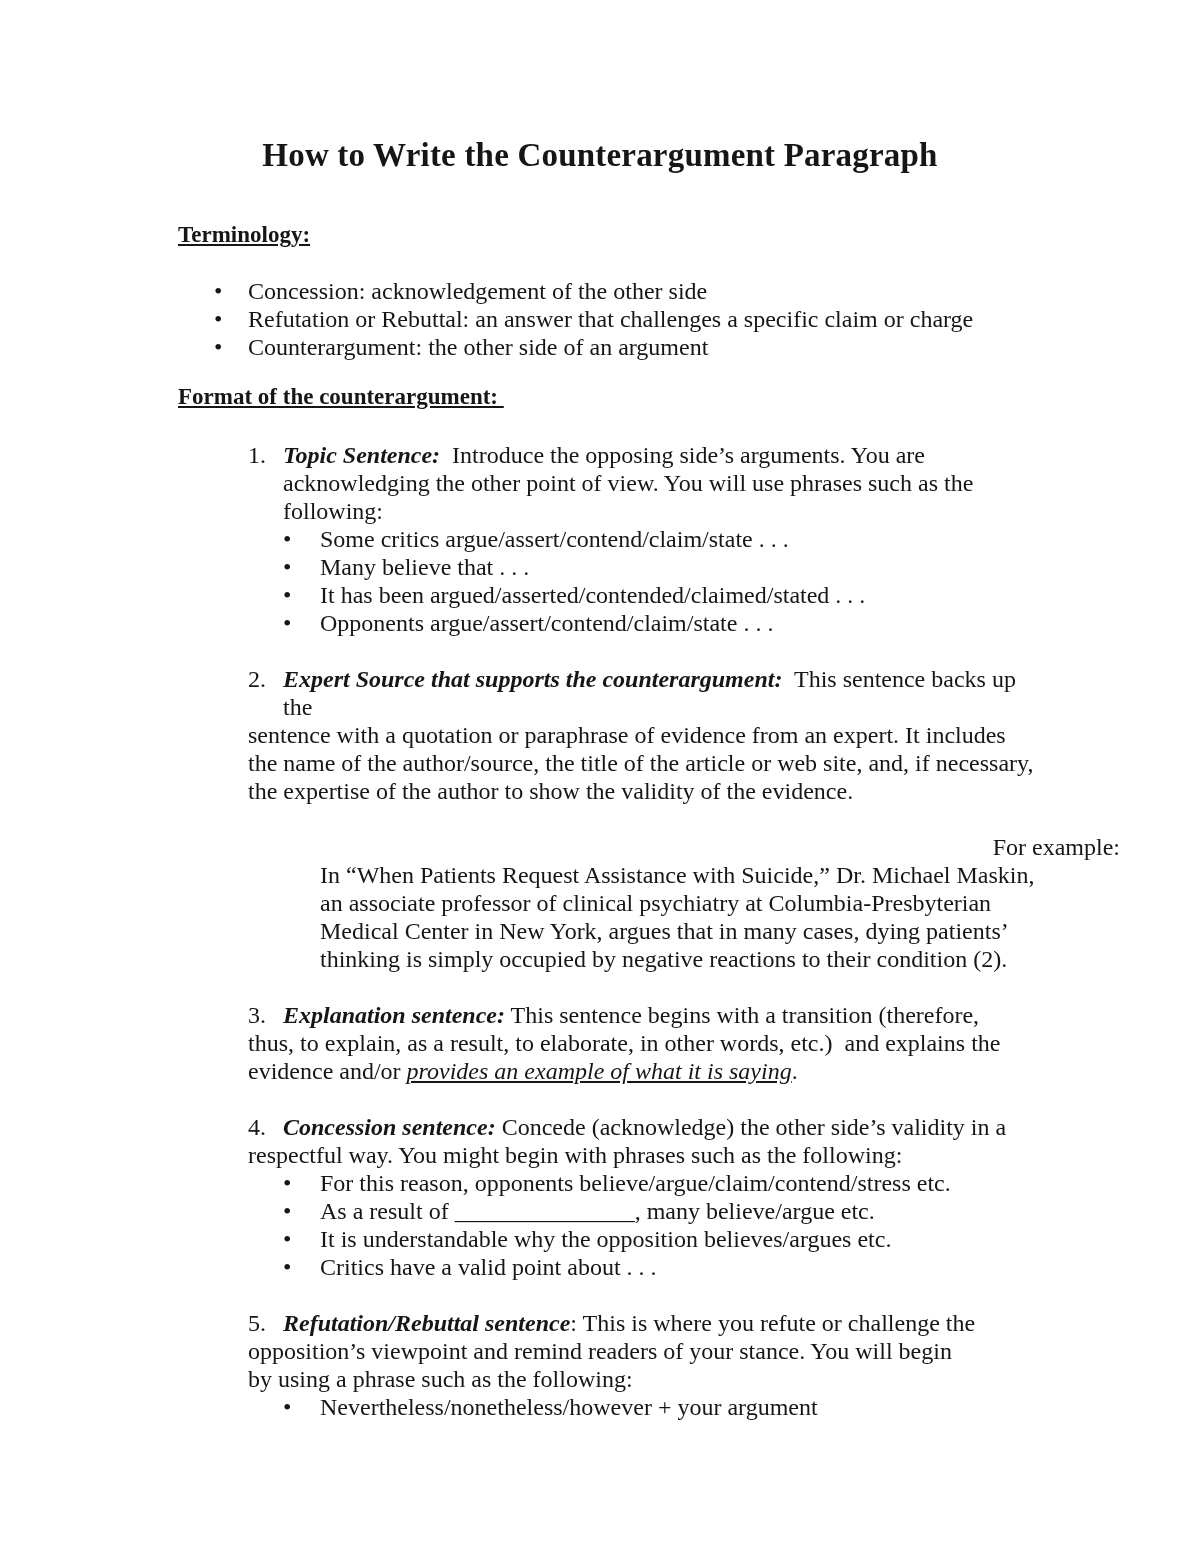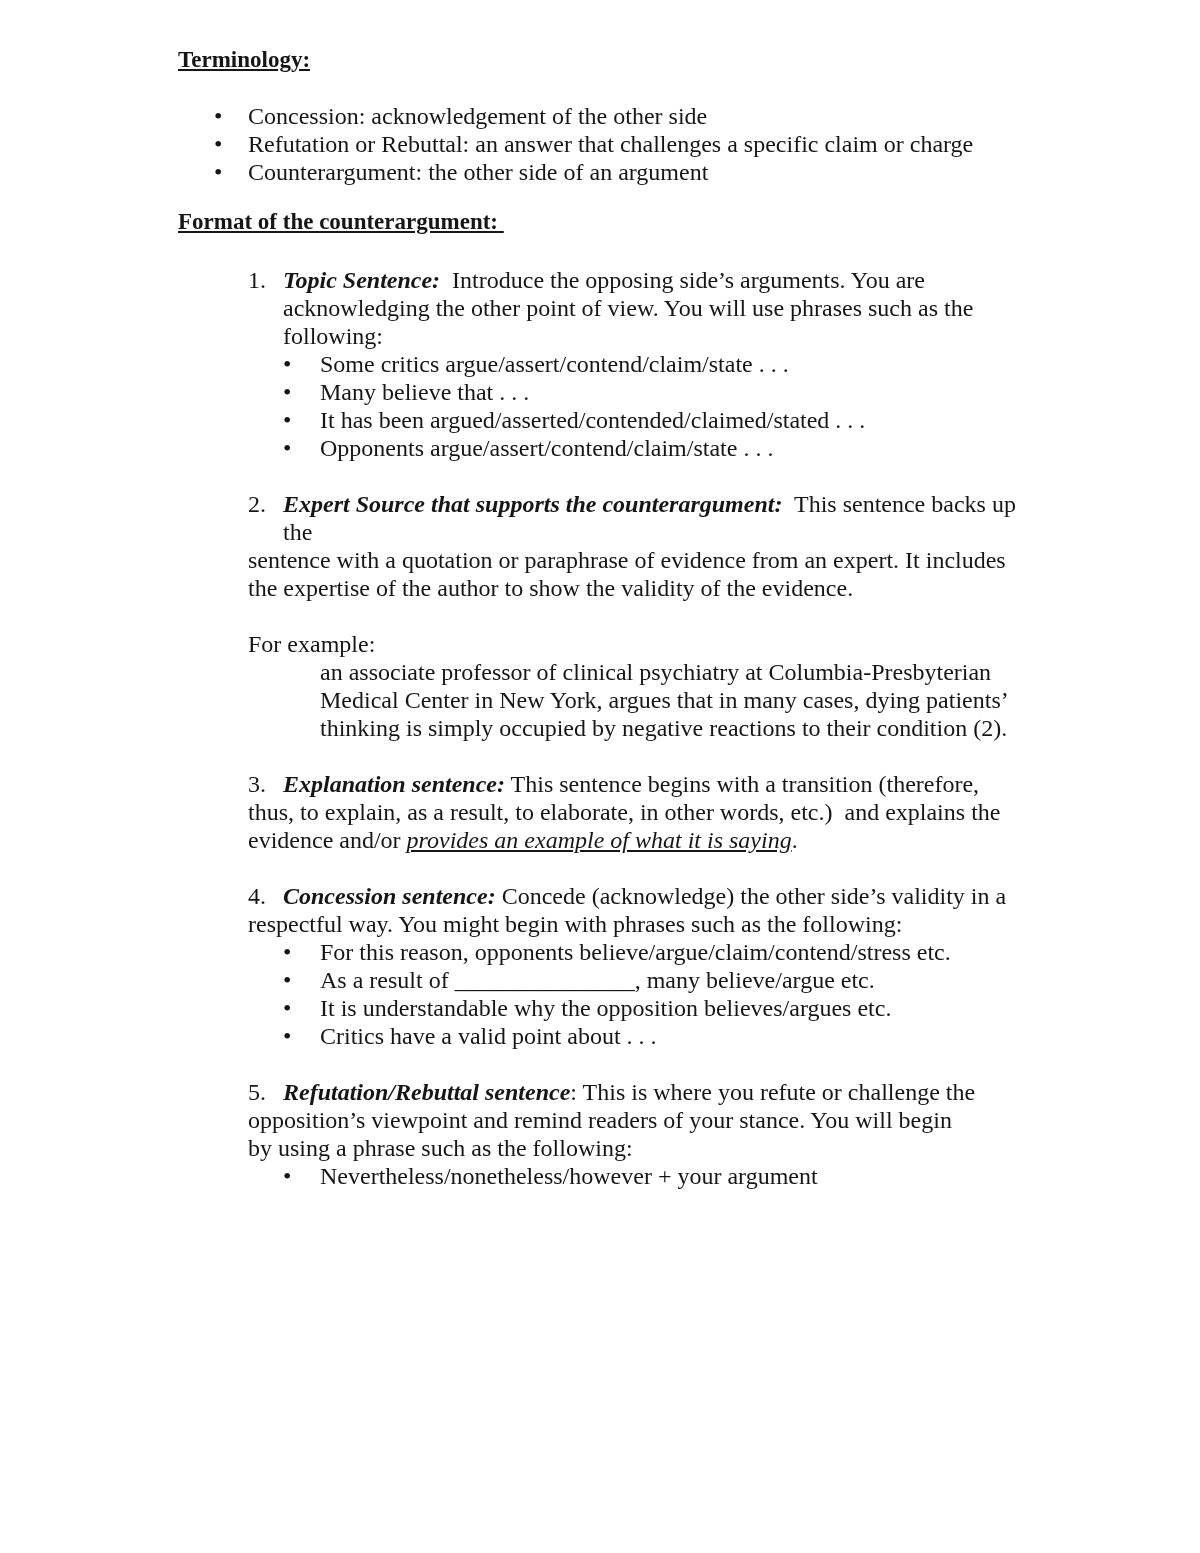--- a/index.html
+++ b/index.html
@@ -39,29 +39,30 @@
   .marker { position:absolute; top:0; }
   .term-bullet { padding-left:70px; }
   .term-bullet .marker { left:36px; }
   .num-line { padding-left:105px; }
   .num { position:absolute; left:70px; top:0; }
   .cont-hang { padding-left:105px; }
   .cont-flush { padding-left:70px; }
   .sub-bullet { padding-left:142px; }
   .sub-bullet .marker { left:105px; }
   .example-line { padding-left:142px; }
-  .intro-line { padding-left:70px; }
+  .intro-line { padding-left:70px;text-align:right; }
   .label { font-weight:bold; font-style:italic; }
   .it { font-style:italic;text-decoration:underline; }
 </style>
 </head>
 <body>
 
 <div class="page">
 
+  <div class="title">How to Write the Counterargument Paragraph</div>
 
   <div class="content">
 
     <div class="heading heading-terminology"><span class="hu">Terminology:</span></div>
 
     <div>
       <div class="line term-bullet"><span class="marker">•</span><span>Concession: acknowledgement of the other side</span></div>
       <div class="line term-bullet"><span class="marker">•</span><span>Refutation or Rebuttal: an answer that challenges a specific claim or charge</span></div>
       <div class="line term-bullet"><span class="marker">•</span><span>Counterargument: the other side of an argument</span></div>
     </div>
@@ -75,25 +76,27 @@
       <div class="line sub-bullet"><span class="marker">•</span><span>Some critics argue/assert/contend/claim/state . . .</span></div>
       <div class="line sub-bullet"><span class="marker">•</span><span>Many believe that . . .</span></div>
       <div class="line sub-bullet"><span class="marker">•</span><span>It has been argued/asserted/contended/claimed/stated . . .</span></div>
       <div class="line sub-bullet"><span class="marker">•</span><span>Opponents argue/assert/contend/claim/state . . .</span></div>
     </div>
 
     <div class="group">
       <div class="line num-line"><span class="num">2.</span><span class="label">Expert Source that supports the counterargument:</span><span>  This sentence backs up</span></div>
       <div class="line cont-hang">the</div>
       <div class="line cont-flush">sentence with a quotation or paraphrase of evidence from an expert. It includes</div>
+      <div class="line cont-flush">the name of the author/source, the title of the article or web site, and, if necessary,</div>
       <div class="line cont-flush">the expertise of the author to show the validity of the evidence.</div>
     </div>
 
     <div class="group">
       <div class="line intro-line">For example:</div>
+      <div class="line example-line">In “When Patients Request Assistance with Suicide,” Dr. Michael Maskin,</div>
       <div class="line example-line">an associate professor of clinical psychiatry at Columbia-Presbyterian</div>
       <div class="line example-line">Medical Center in New York, argues that in many cases, dying patients’</div>
       <div class="line example-line">thinking is simply occupied by negative reactions to their condition (2).</div>
     </div>
 
     <div class="group">
       <div class="line num-line"><span class="num">3.</span><span class="label">Explanation sentence:</span><span> This sentence begins with a transition (therefore,</span></div>
       <div class="line cont-flush">thus, to explain, as a result, to elaborate, in other words, etc.)  and explains the</div>
       <div class="line cont-flush"><span>evidence and/or </span><span class="it">provides an example of what it is saying</span><span>.</span></div>
     </div>

